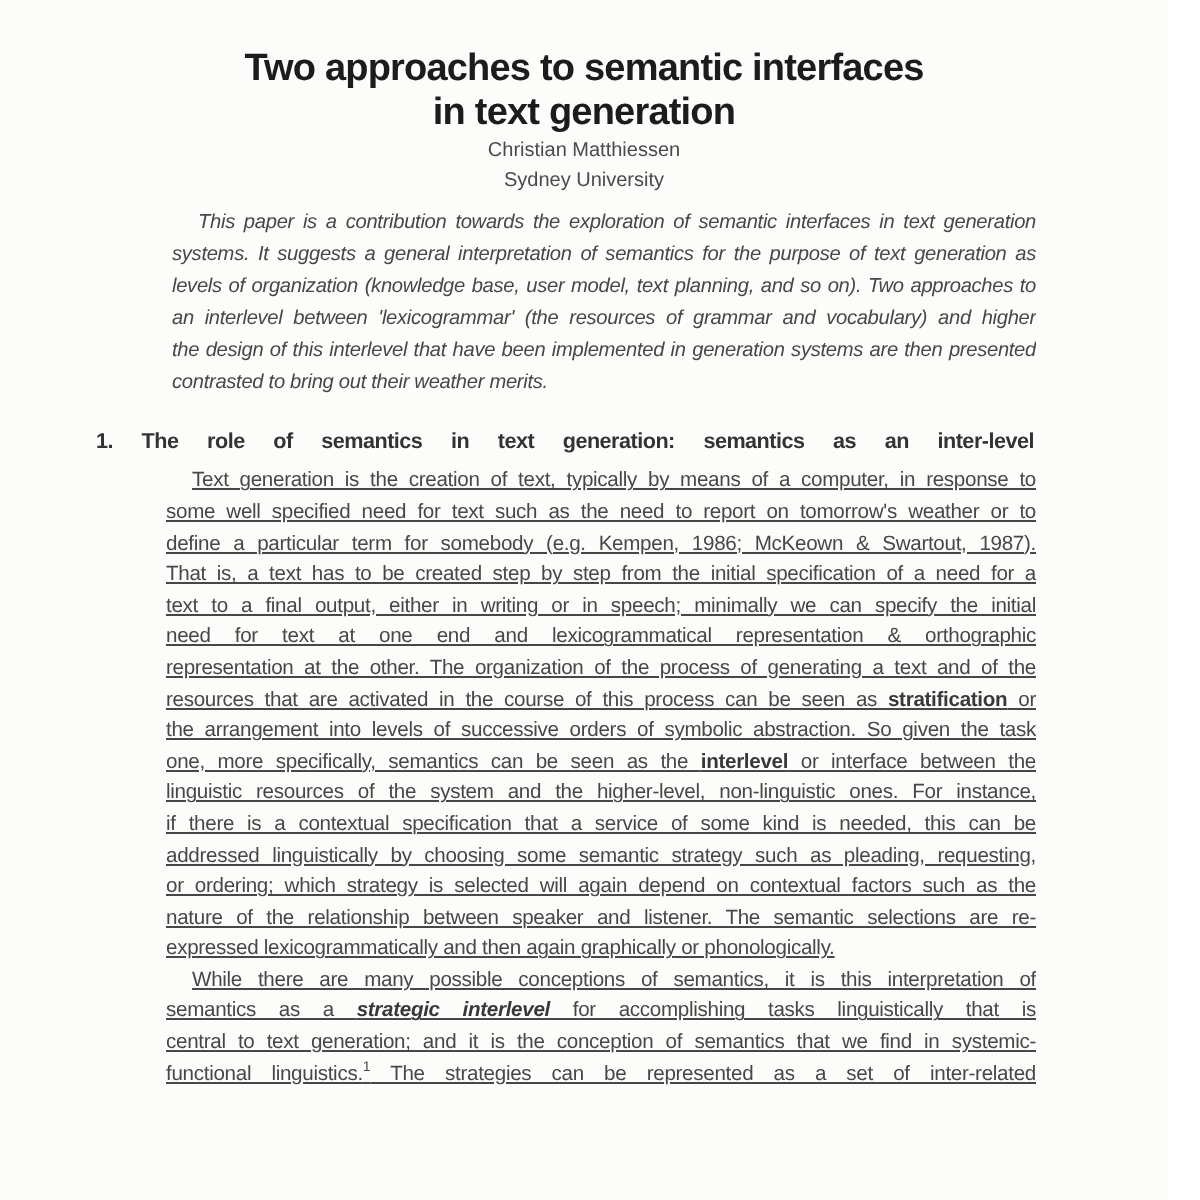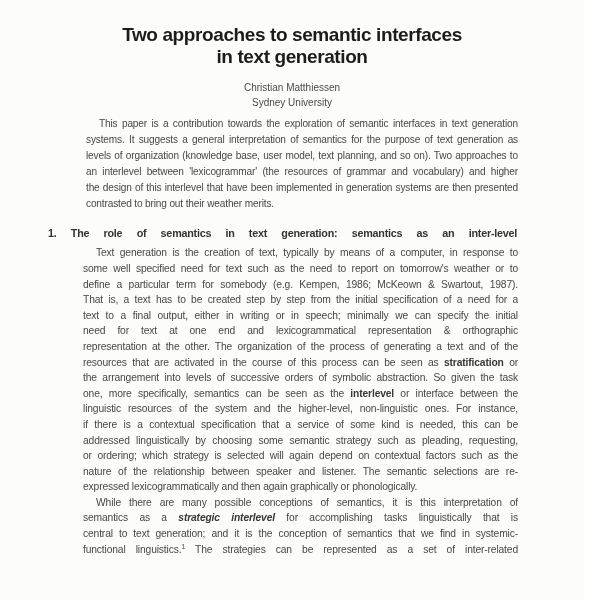--- a/index.html
+++ b/index.html
@@ -20,50 +20,51 @@
   .title {
     padding-top: 24px;
     font-size: 19px;
     line-height: 22px;
     font-weight: 700;
     letter-spacing: -0.4px;
     color: var(--inkTitle, #1c1c1c);
   }
   .title-line { text-align: center; }
   .authors {
-    margin-top: 12px;
     font-size: 10px;
     line-height: 15.4px;
     color: #4a4a4a;
   }
   .author-line { text-align: center; }
   .abstract {
     margin: 5px 66px 0 86px;
     font-size: 10.1px;
     line-height: 16.1px;
     letter-spacing: -0.15px;
+    font-style: italic;
   }
   .heading {
     margin: 14px 67px 0 48px;
     font-size: 10.8px;
     line-height: 14px;
     font-weight: 700;
     letter-spacing: -0.25px;
     color: #333333;
     text-align: justify;
     -moz-text-align-last: justify;
     text-align-last: justify;
     overflow: hidden;
     white-space: nowrap;
   }
   .para {
     margin: 5px 66px 0 83px;
     font-size: 10.3px;
     line-height: 15.6px;
     letter-spacing: -0.15px;
+    text-decoration: underline;
   }
   .para + .para { margin-top: 0; }
   .line {
     text-align: justify;
     -moz-text-align-last: justify;
     text-align-last: justify;
     overflow: hidden;
   }
   .line.last { text-align-last: left; -moz-text-align-last: left; }
   .line.indent { text-indent: 13px; }

